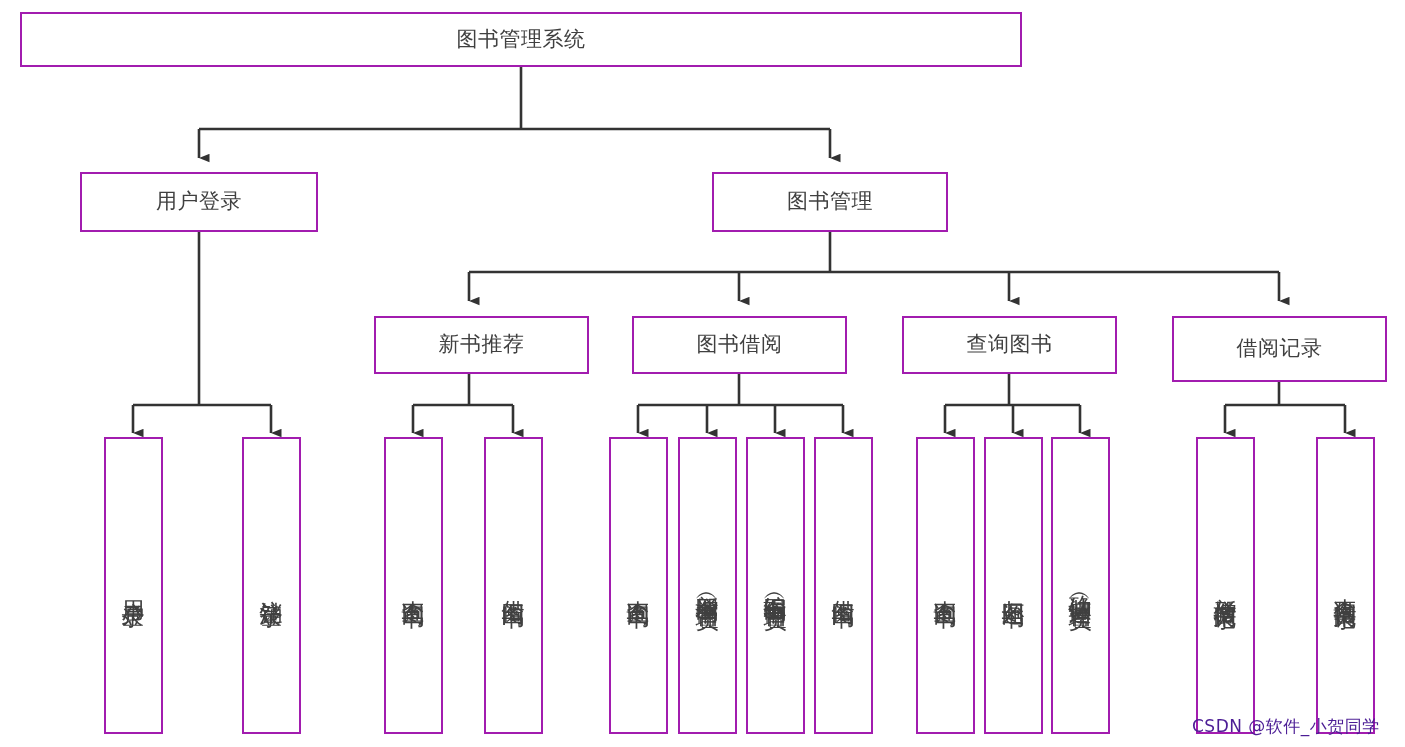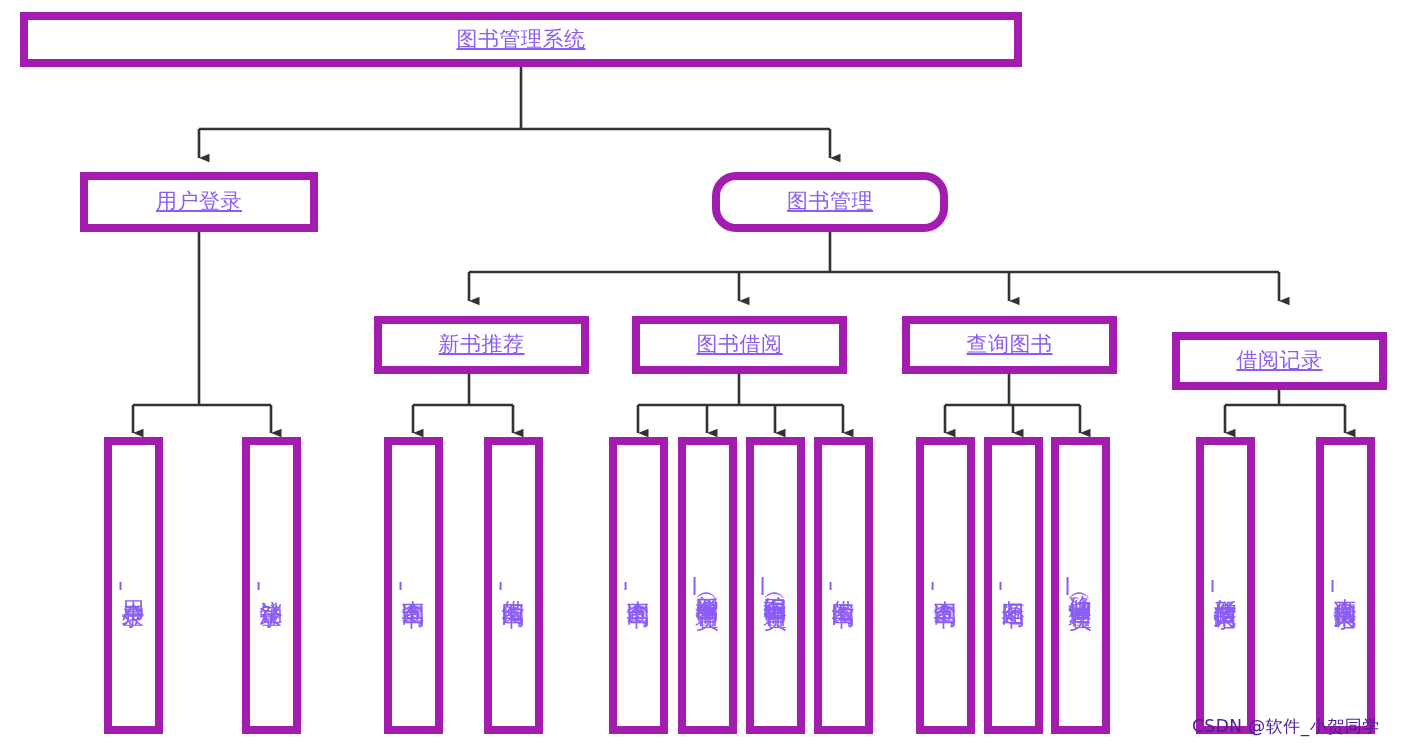--- a/index.html
+++ b/index.html
@@ -21,27 +21,26 @@
     position: absolute;
     left: 0;
     top: 0;
     width: 1405px;
     height: 747px;
     pointer-events: none;
   }
   .node {
     position: absolute;
     box-sizing: border-box;
-    border: 8px solid #a21caf;
+    border: 2px solid #a21caf;
     background: #ffffff;
     display: flex;
     align-items: center;
     justify-content: center;
-    color: #8b5cf6;
-    text-decoration: underline;
+    color: #404040;
   }
   .node.horiz {
     font-size: 21px;
     letter-spacing: 0.5px;
     line-height: 1.2;
   }
   .node.vert {
     writing-mode: vertical-rl;
     text-orientation: upright;
     font-size: 23px;
@@ -120,34 +119,34 @@
     </g>
   </svg>
 
   <div class="node horiz" style="left:20px; top:12px; width:1002px; height:55px;">
     <span class="label">图书管理系统</span>
   </div>
 
   <div class="node horiz" style="left:80px; top:172px; width:238px; height:60px;">
     <span class="label">用户登录</span>
   </div>
-  <div class="node horiz" style="left:712px; top:172px; width:236px; height:60px;border-radius:24px;">
+  <div class="node horiz" style="left:712px; top:172px; width:236px; height:60px;">
     <span class="label">图书管理</span>
   </div>
 
   <div class="node horiz" style="left:362px; top:316px; width:215px; height:58px;margin-left:12px;">
     <span class="label">新书推荐</span>
   </div>
   <div class="node horiz" style="left:632px; top:316px; width:215px; height:58px;">
     <span class="label">图书借阅</span>
   </div>
   <div class="node horiz" style="left:902px; top:316px; width:215px; height:58px;">
     <span class="label">查询图书</span>
   </div>
-  <div class="node horiz" style="left:1172px; top:332px; width:215px; height:58px;">
+  <div class="node horiz" style="left:1172px; top:316px; width:215px; height:66px;">
     <span class="label">借阅记录</span>
   </div>
 
   <div class="node vert" style="left:104px; top:437px; width:59px; height:297px;">
     <span class="label">用户登录</span>
   </div>
   <div class="node vert" style="left:242px; top:437px; width:59px; height:297px;">
     <span class="label">注销登录</span>
   </div>
 

